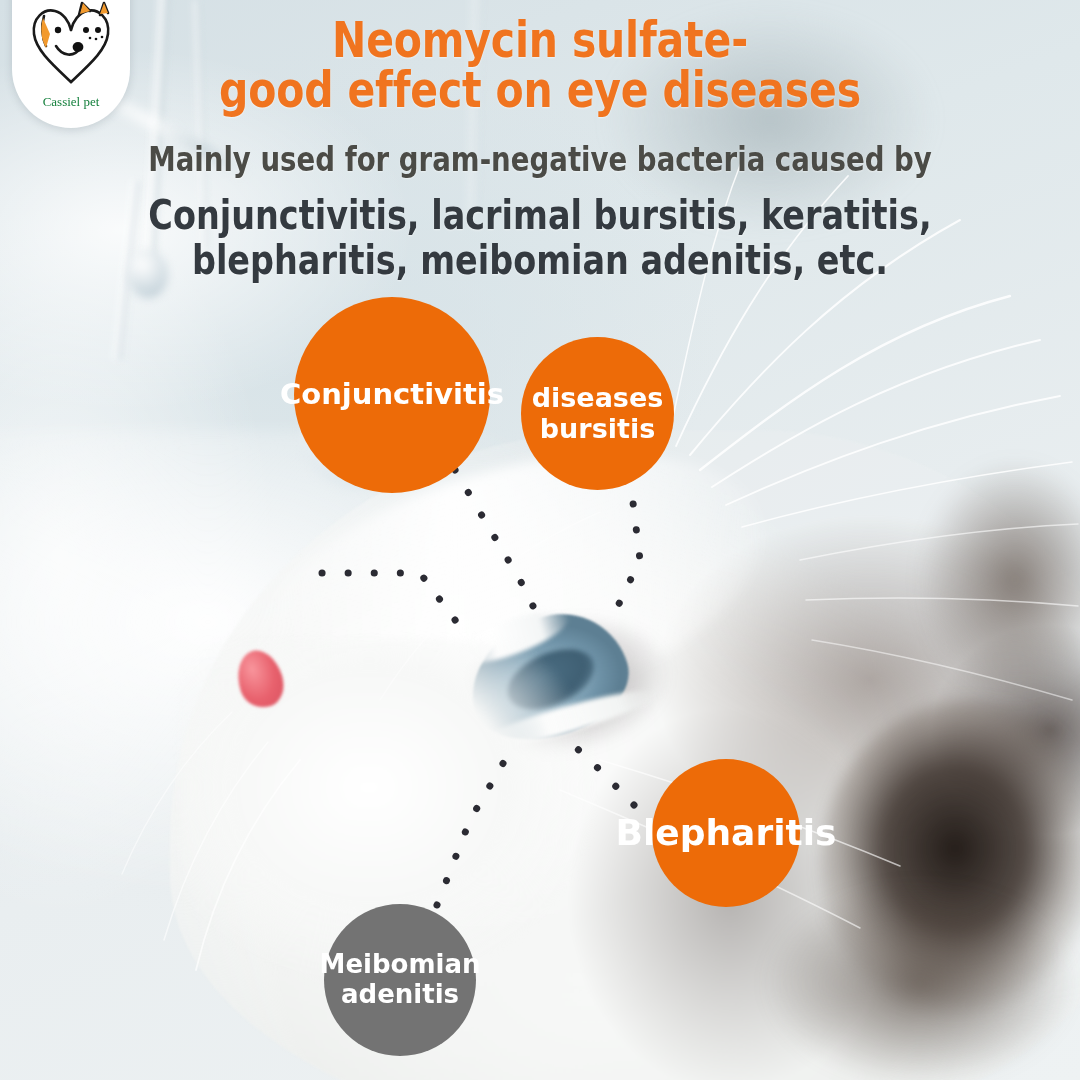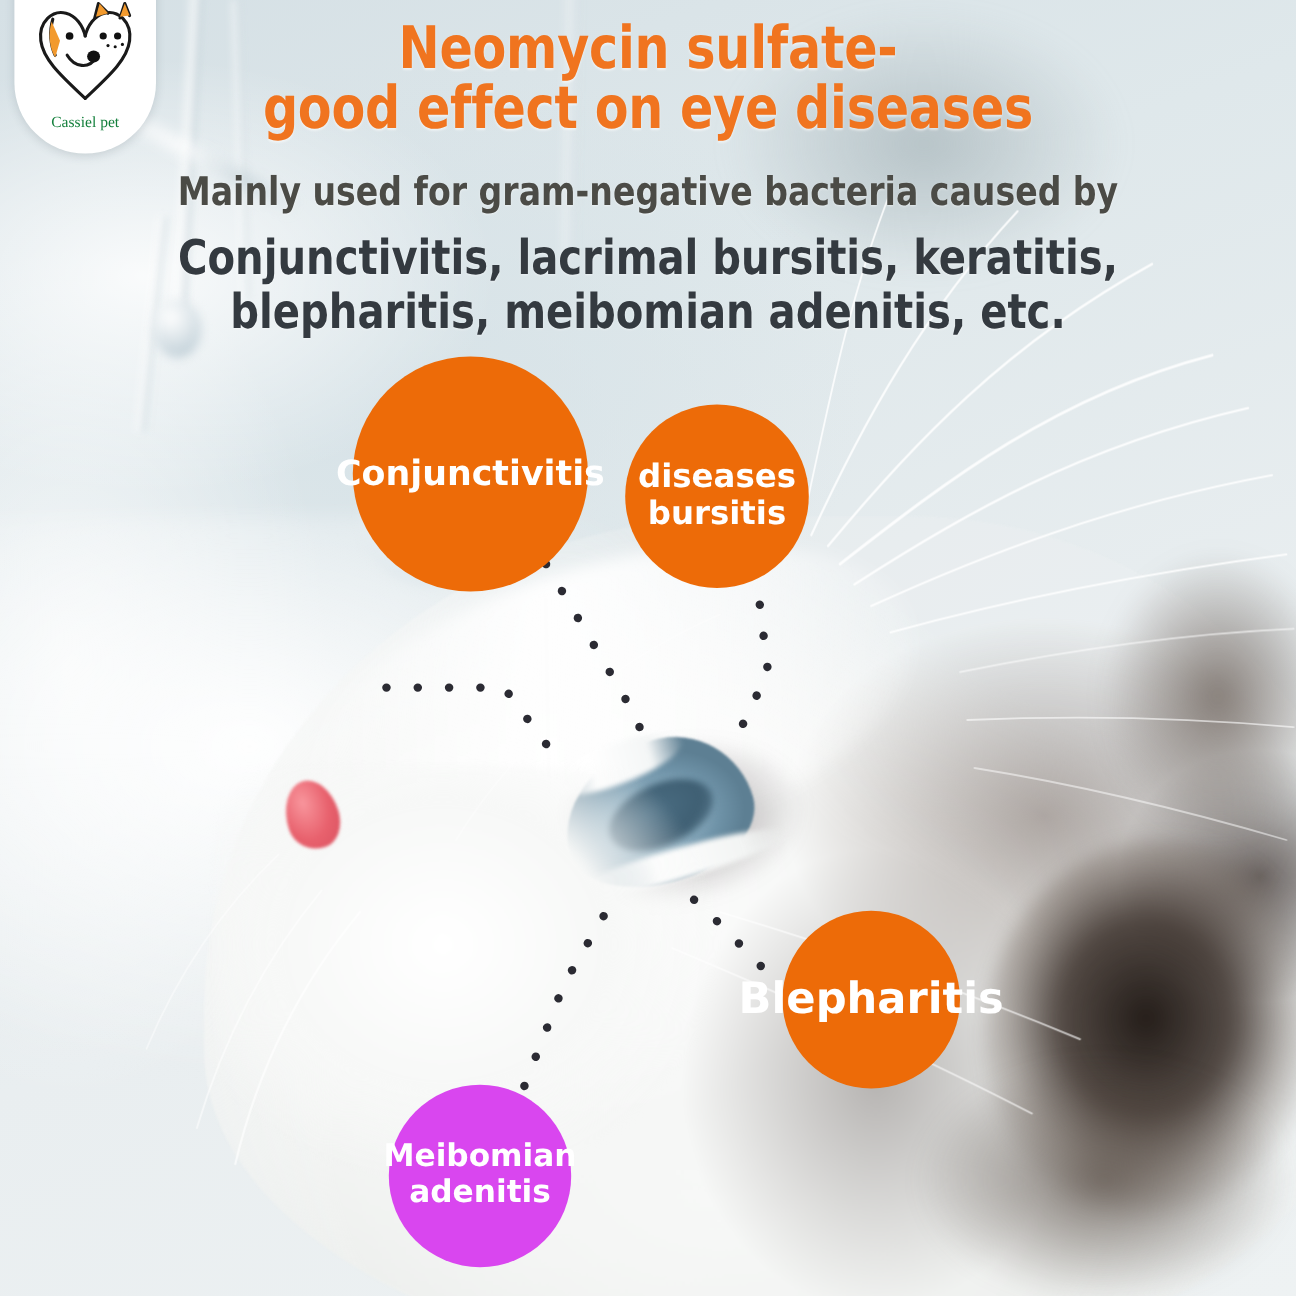--- a/index.html
+++ b/index.html
@@ -307,15 +307,15 @@
   <div class="subline">Mainly used for gram-negative bacteria caused by</div>
 
   <div class="diseases" style="color: rgb(52, 58, 64);">
     <div>Conjunctivitis, lacrimal bursitis, keratitis,</div>
     <div>blepharitis, meibomian adenitis, etc.</div>
   </div>
 
   <div class="bubble" id="b-conj" style="background: rgb(237, 107, 8);">Conjunctivitis</div>
   <div class="bubble" id="b-lacr" style="background: rgb(237, 107, 8);">diseases bursitis</div>
   <div class="bubble" id="b-blep" style="background: rgb(237, 107, 8);">Blepharitis</div>
-  <div class="bubble" id="b-meib" style="background: #d946ef;">Meibomian adenitis</div>
+  <div class="bubble" id="b-meib" style="background: #737373;">Meibomian adenitis</div>
 
 </div>
 
 </body></html>

